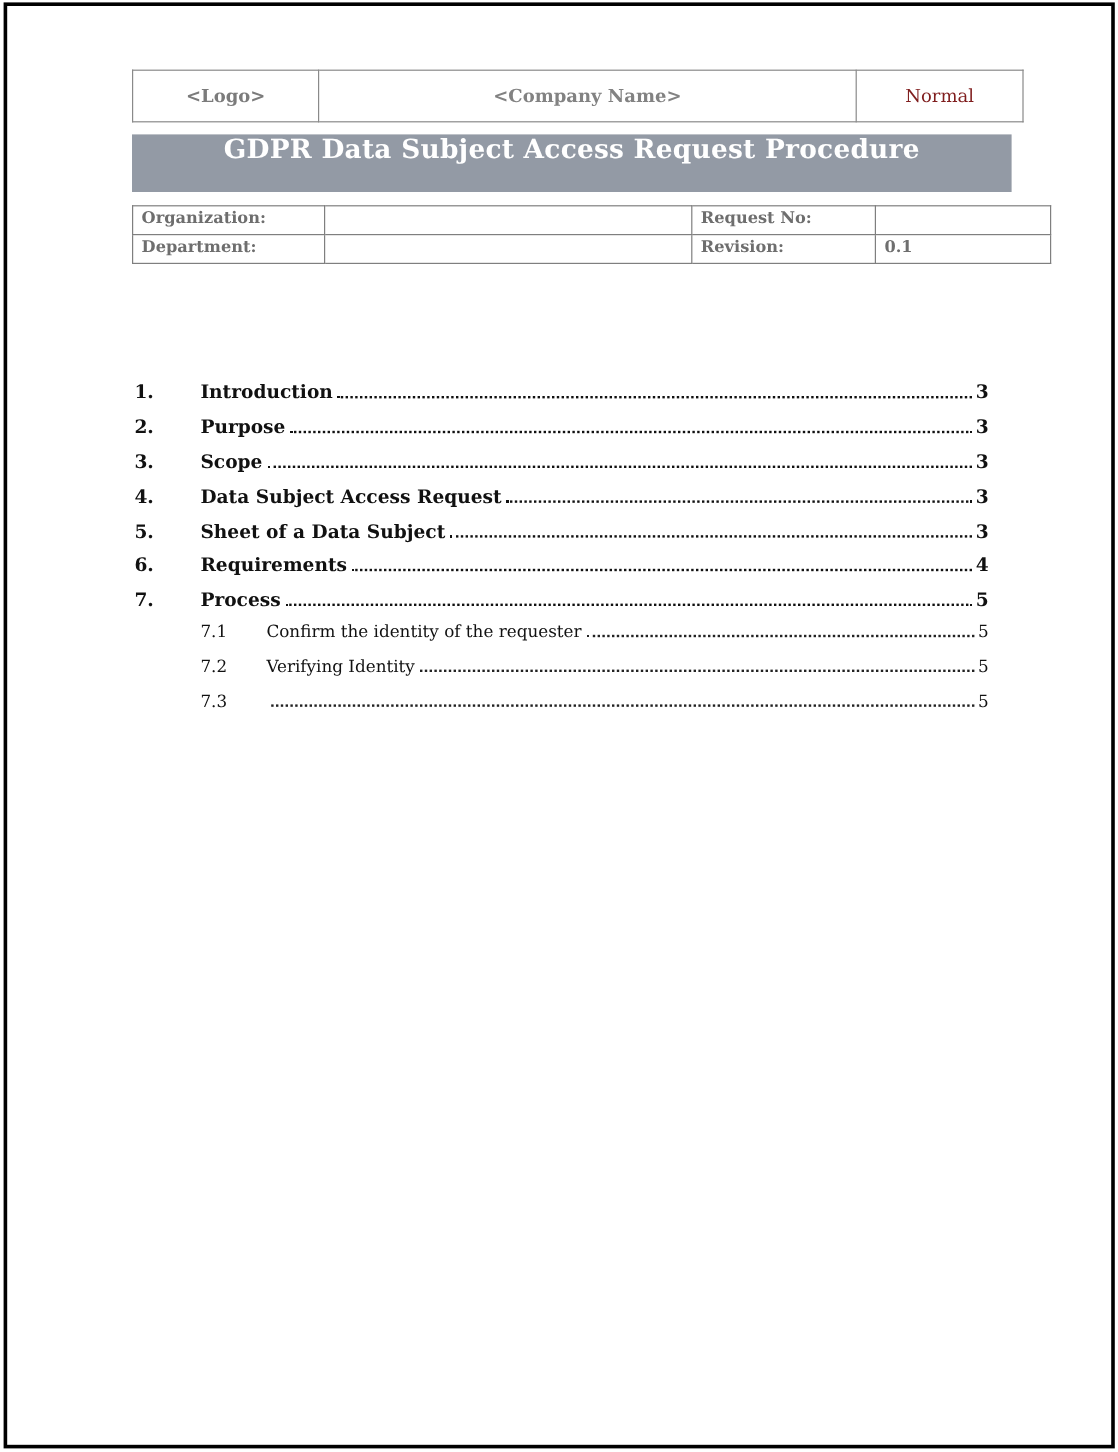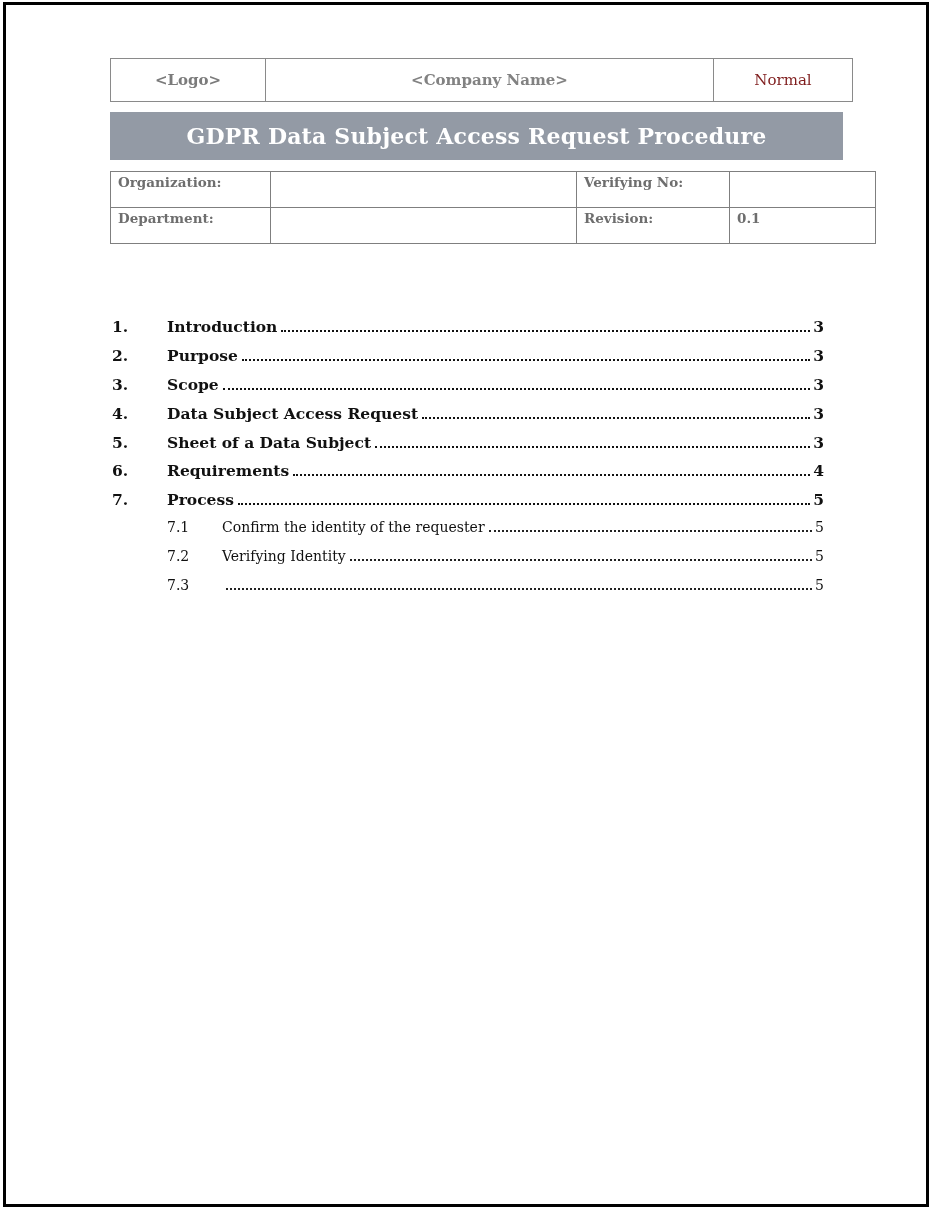--- a/index.html
+++ b/index.html
@@ -39,21 +39,21 @@
   .h-company { width: 445px; font-weight: bold; color: #828282; font-size: 15px; }
   .h-class   { width: 136px; font-weight: normal; color: #7f1d1d; font-size: 15px; }
 
   
   .banner {
     position: absolute;
     left: 110px; top: 112px;
     width: 733px; height: 48px;
     background: #939aa5;
     display: flex;
-    align-items: center;
+    align-items: flex-start;
     justify-content: center;
   }
   .banner span {
     color: #ffffff;
     font-weight: bold;
     font-size: 22px;
     letter-spacing: 0.2px;
   }
 
   
@@ -61,21 +61,21 @@
     position: absolute;
     left: 110px; top: 171px;
     width: 733px;
   }
   .meta-table td {
     border: 1px solid #7f7f7f;
     height: 19px;
     font-size: 13.5px;
     font-weight: bold;
     color: #6e6e6e;
-    padding: 0 0 16px 7px;
+    padding: 0 0 4px 7px;
     vertical-align: middle;
     white-space: nowrap;
     overflow: hidden;
   }
   .mc1 { width: 152px; }
   .mc2 { width: 298px; }
   .mc3 { width: 145px; }
   .mc4 { width: 138px; }
   .m-value2 { color: #595959; }
 
@@ -135,21 +135,21 @@
 
   <div class="banner">
     <span>GDPR Data Subject Access Request Procedure</span>
   </div>
 
   <table class="meta-table">
     <tbody>
         <tr>
       <td class="mc1">Organization:</td>
       <td class="mc2"></td>
-      <td class="mc3">Verifying No:</td>
+      <td class="mc3">Request No:</td>
       <td class="mc4 m-value2"></td>
     </tr>
     <tr>
       <td class="mc1">Department:</td>
       <td class="mc2"></td>
       <td class="mc3">Revision:</td>
       <td class="mc4 m-value2">0.1</td>
     </tr>
   </tbody>
     </table>

